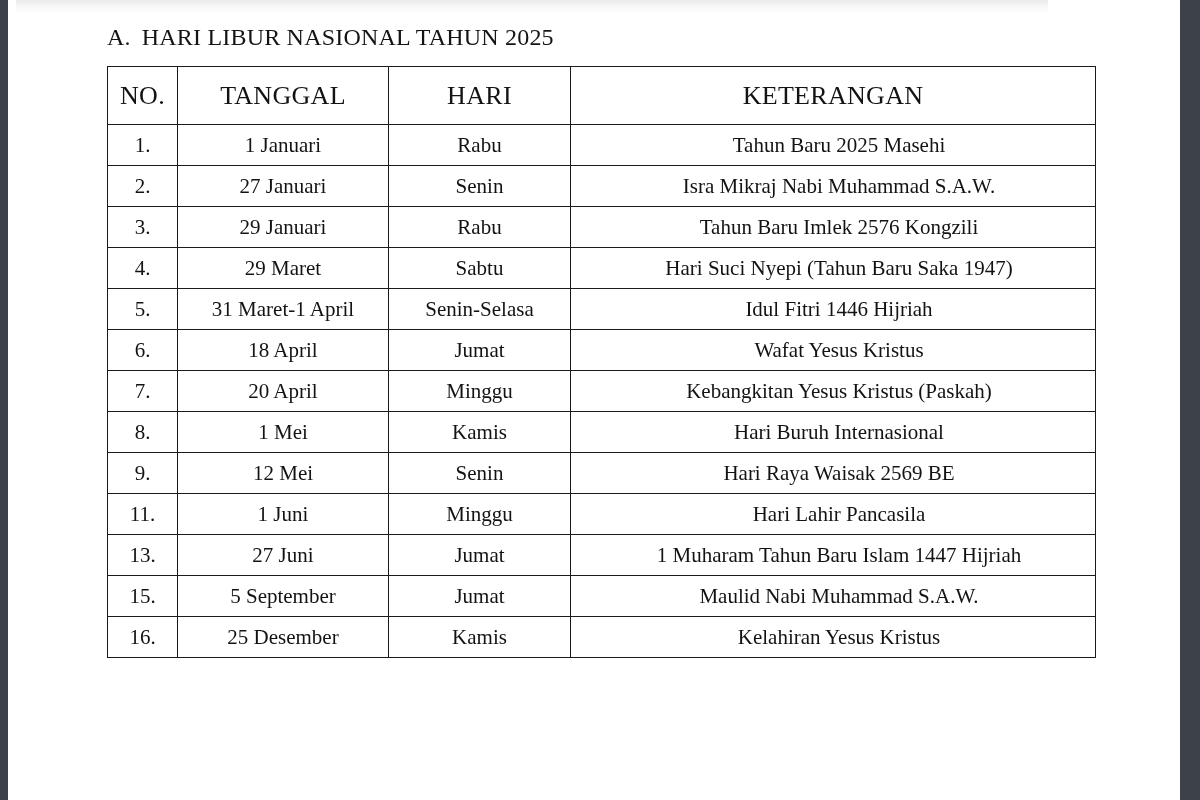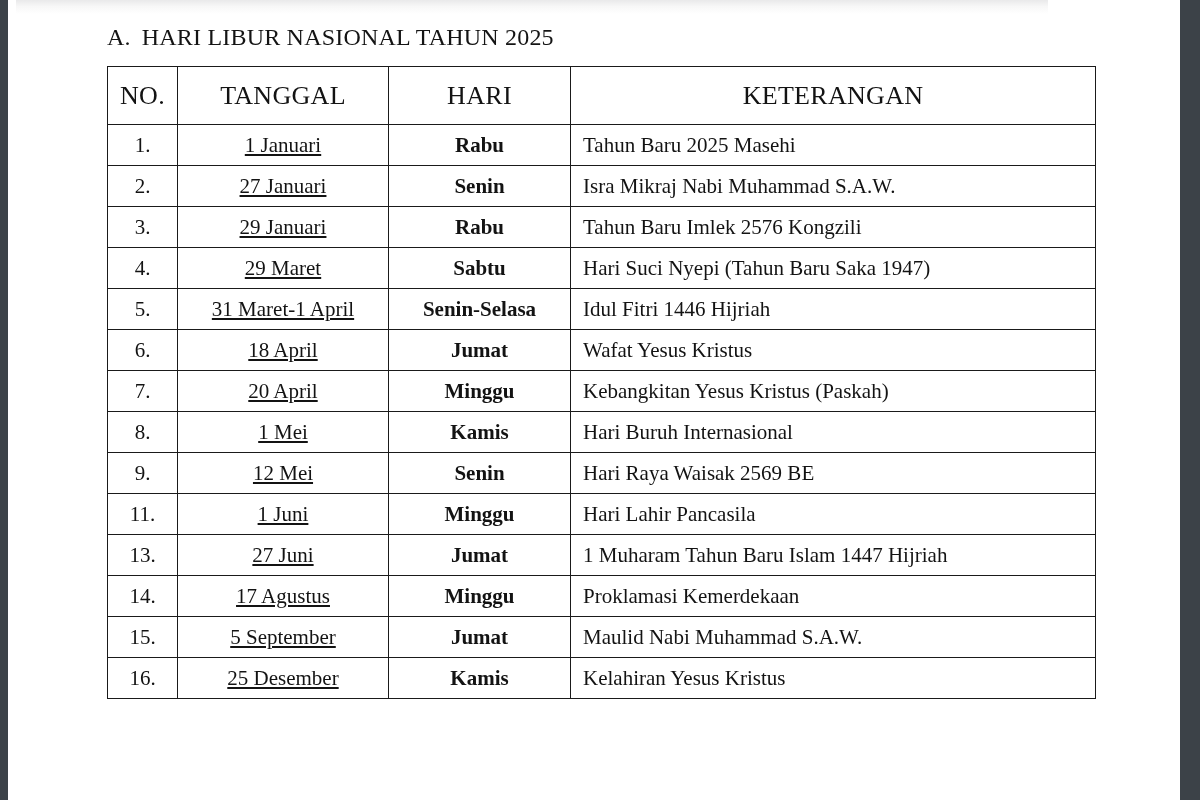--- a/index.html
+++ b/index.html
@@ -94,23 +94,23 @@
     text-align: center;
     font-weight: normal;
     font-size: 26px;
     letter-spacing: 0.3px;
   }
 
   .holiday-table tbody td {
     height: 40px;
   }
   td.cell-no   { text-align: center; }
-  td.cell-tgl  { text-align: center; text-decoration: underline; }
-  td.cell-hari { text-align: center; font-weight: bold; }
-  td.cell-ket  { text-align: left; padding-left: 12px; }
+  td.cell-tgl  { text-align: center; }
+  td.cell-hari { text-align: center; }
+  td.cell-ket  { text-align: center; padding-left: 12px; }
 </style>
 </head>
 <body>
 
 <div class="viewer-band left"></div>
 <div class="viewer-band right"></div>
 
 <div class="page">
   <div class="page-top-shade"></div>
 
@@ -194,26 +194,20 @@
           <td class="cell-hari">Minggu</td>
           <td class="cell-ket">Hari Lahir Pancasila</td>
         </tr>
         <tr>
           <td class="cell-no">13.</td>
           <td class="cell-tgl">27 Juni</td>
           <td class="cell-hari">Jumat</td>
           <td class="cell-ket">1 Muharam Tahun Baru Islam 1447 Hijriah</td>
         </tr>
         <tr>
-          <td class="cell-no">14.</td>
-          <td class="cell-tgl">17 Agustus</td>
-          <td class="cell-hari">Minggu</td>
-          <td class="cell-ket">Proklamasi Kemerdekaan</td>
-        </tr>
-        <tr>
           <td class="cell-no">15.</td>
           <td class="cell-tgl">5 September</td>
           <td class="cell-hari">Jumat</td>
           <td class="cell-ket">Maulid Nabi Muhammad S.A.W.</td>
         </tr>
         <tr>
           <td class="cell-no">16.</td>
           <td class="cell-tgl">25 Desember</td>
           <td class="cell-hari">Kamis</td>
           <td class="cell-ket">Kelahiran Yesus Kristus</td>

